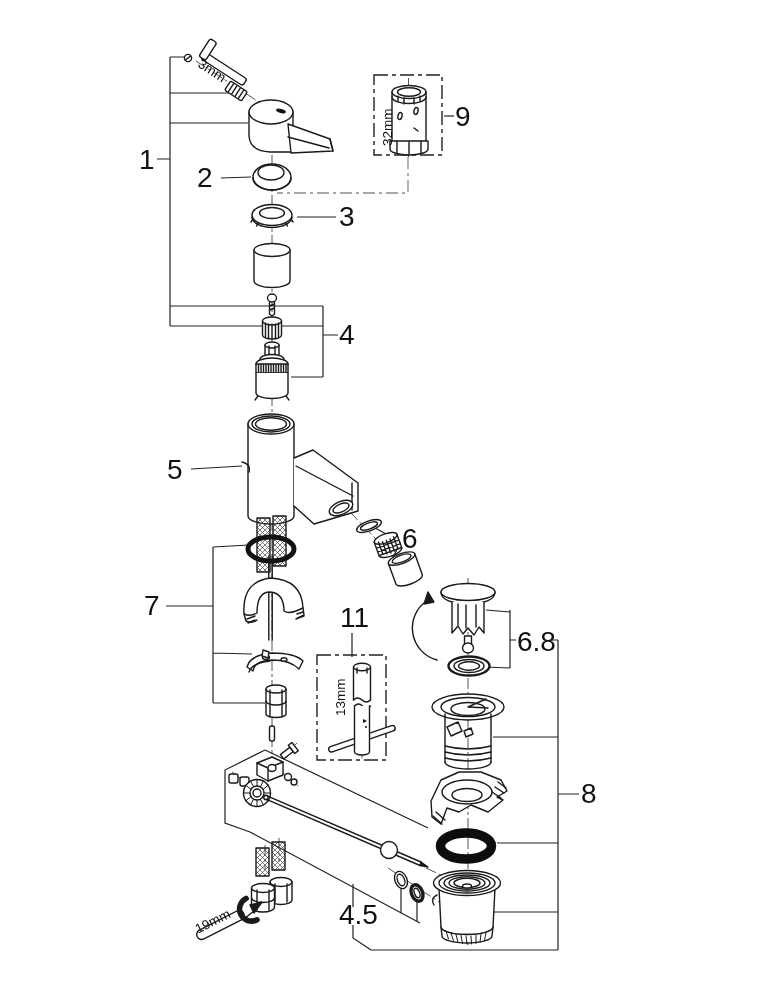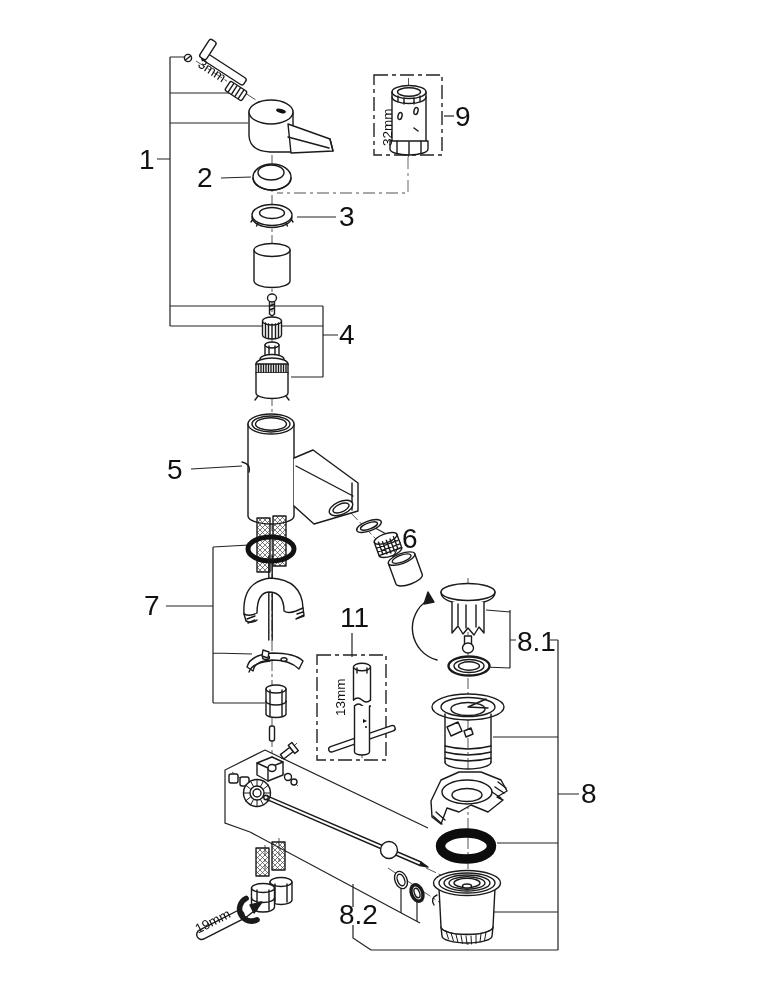--- a/index.html
+++ b/index.html
@@ -330,22 +330,22 @@
 </svg>
 
 <div class="callout" style="left:139px;top:146px">1</div>
 <div class="callout" style="left:197px;top:164px">2</div>
 <div class="callout" style="left:339px;top:203px">3</div>
 <div class="callout" style="left:339px;top:321px">4</div>
 <div class="callout" style="left:167px;top:456px">5</div>
 <div class="callout" style="left:402px;top:525px">6</div>
 <div class="callout" style="left:144px;top:592px">7</div>
 <div class="callout" style="left:581px;top:780px">8</div>
-<div class="callout" style="left:517px;top:628px">8.1</div>
-<div class="callout" style="left:339px;top:901px">8.2</div>
+<div class="callout" style="left:517px;top:628px">6.8</div>
+<div class="callout" style="left:339px;top:901px">4.5</div>
 <div class="callout" style="left:455px;top:103px">9</div>
 <div class="callout" style="left:340px;top:604px">11</div>
 
 <div class="mm" style="left:203px;top:57px;transform:rotate(33deg);transform-origin:0 0">3mm</div>
 <div class="mm rot90" style="left:381px;top:146px">32mm</div>
 <div class="mm rot90" style="left:334px;top:716px">13mm</div>
 <div class="mm" style="left:193px;top:924px;transform:rotate(-27deg);transform-origin:0 0">19mm</div>
 
 </div>
 

